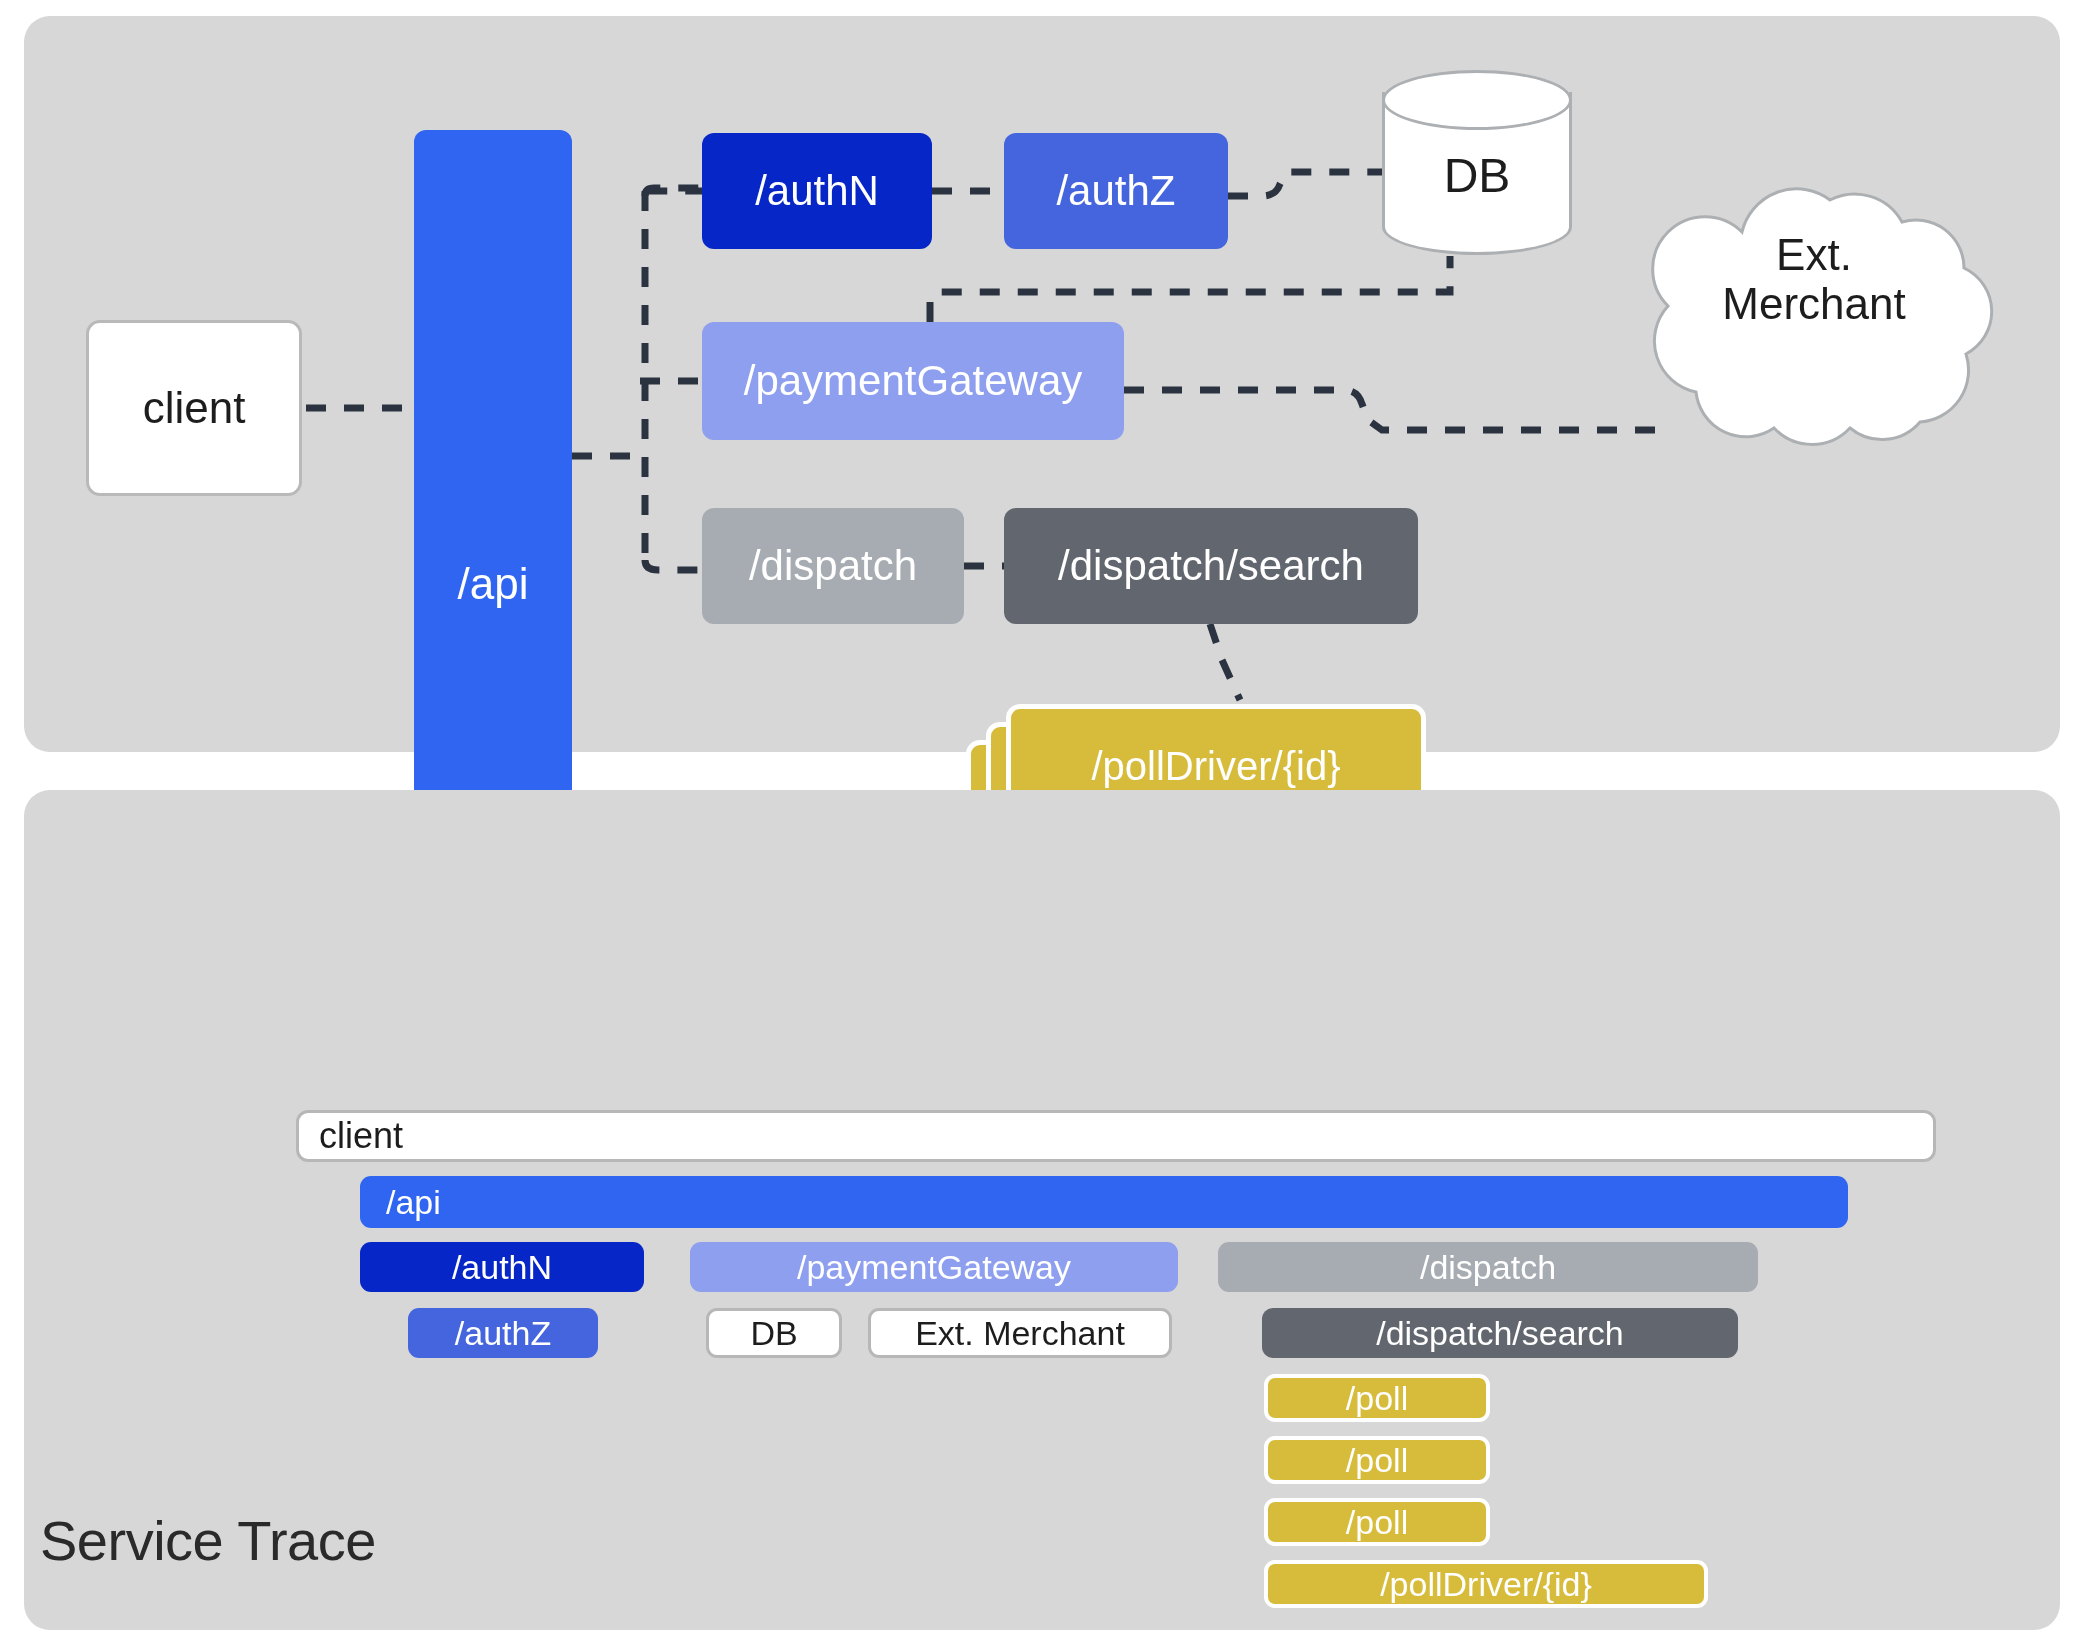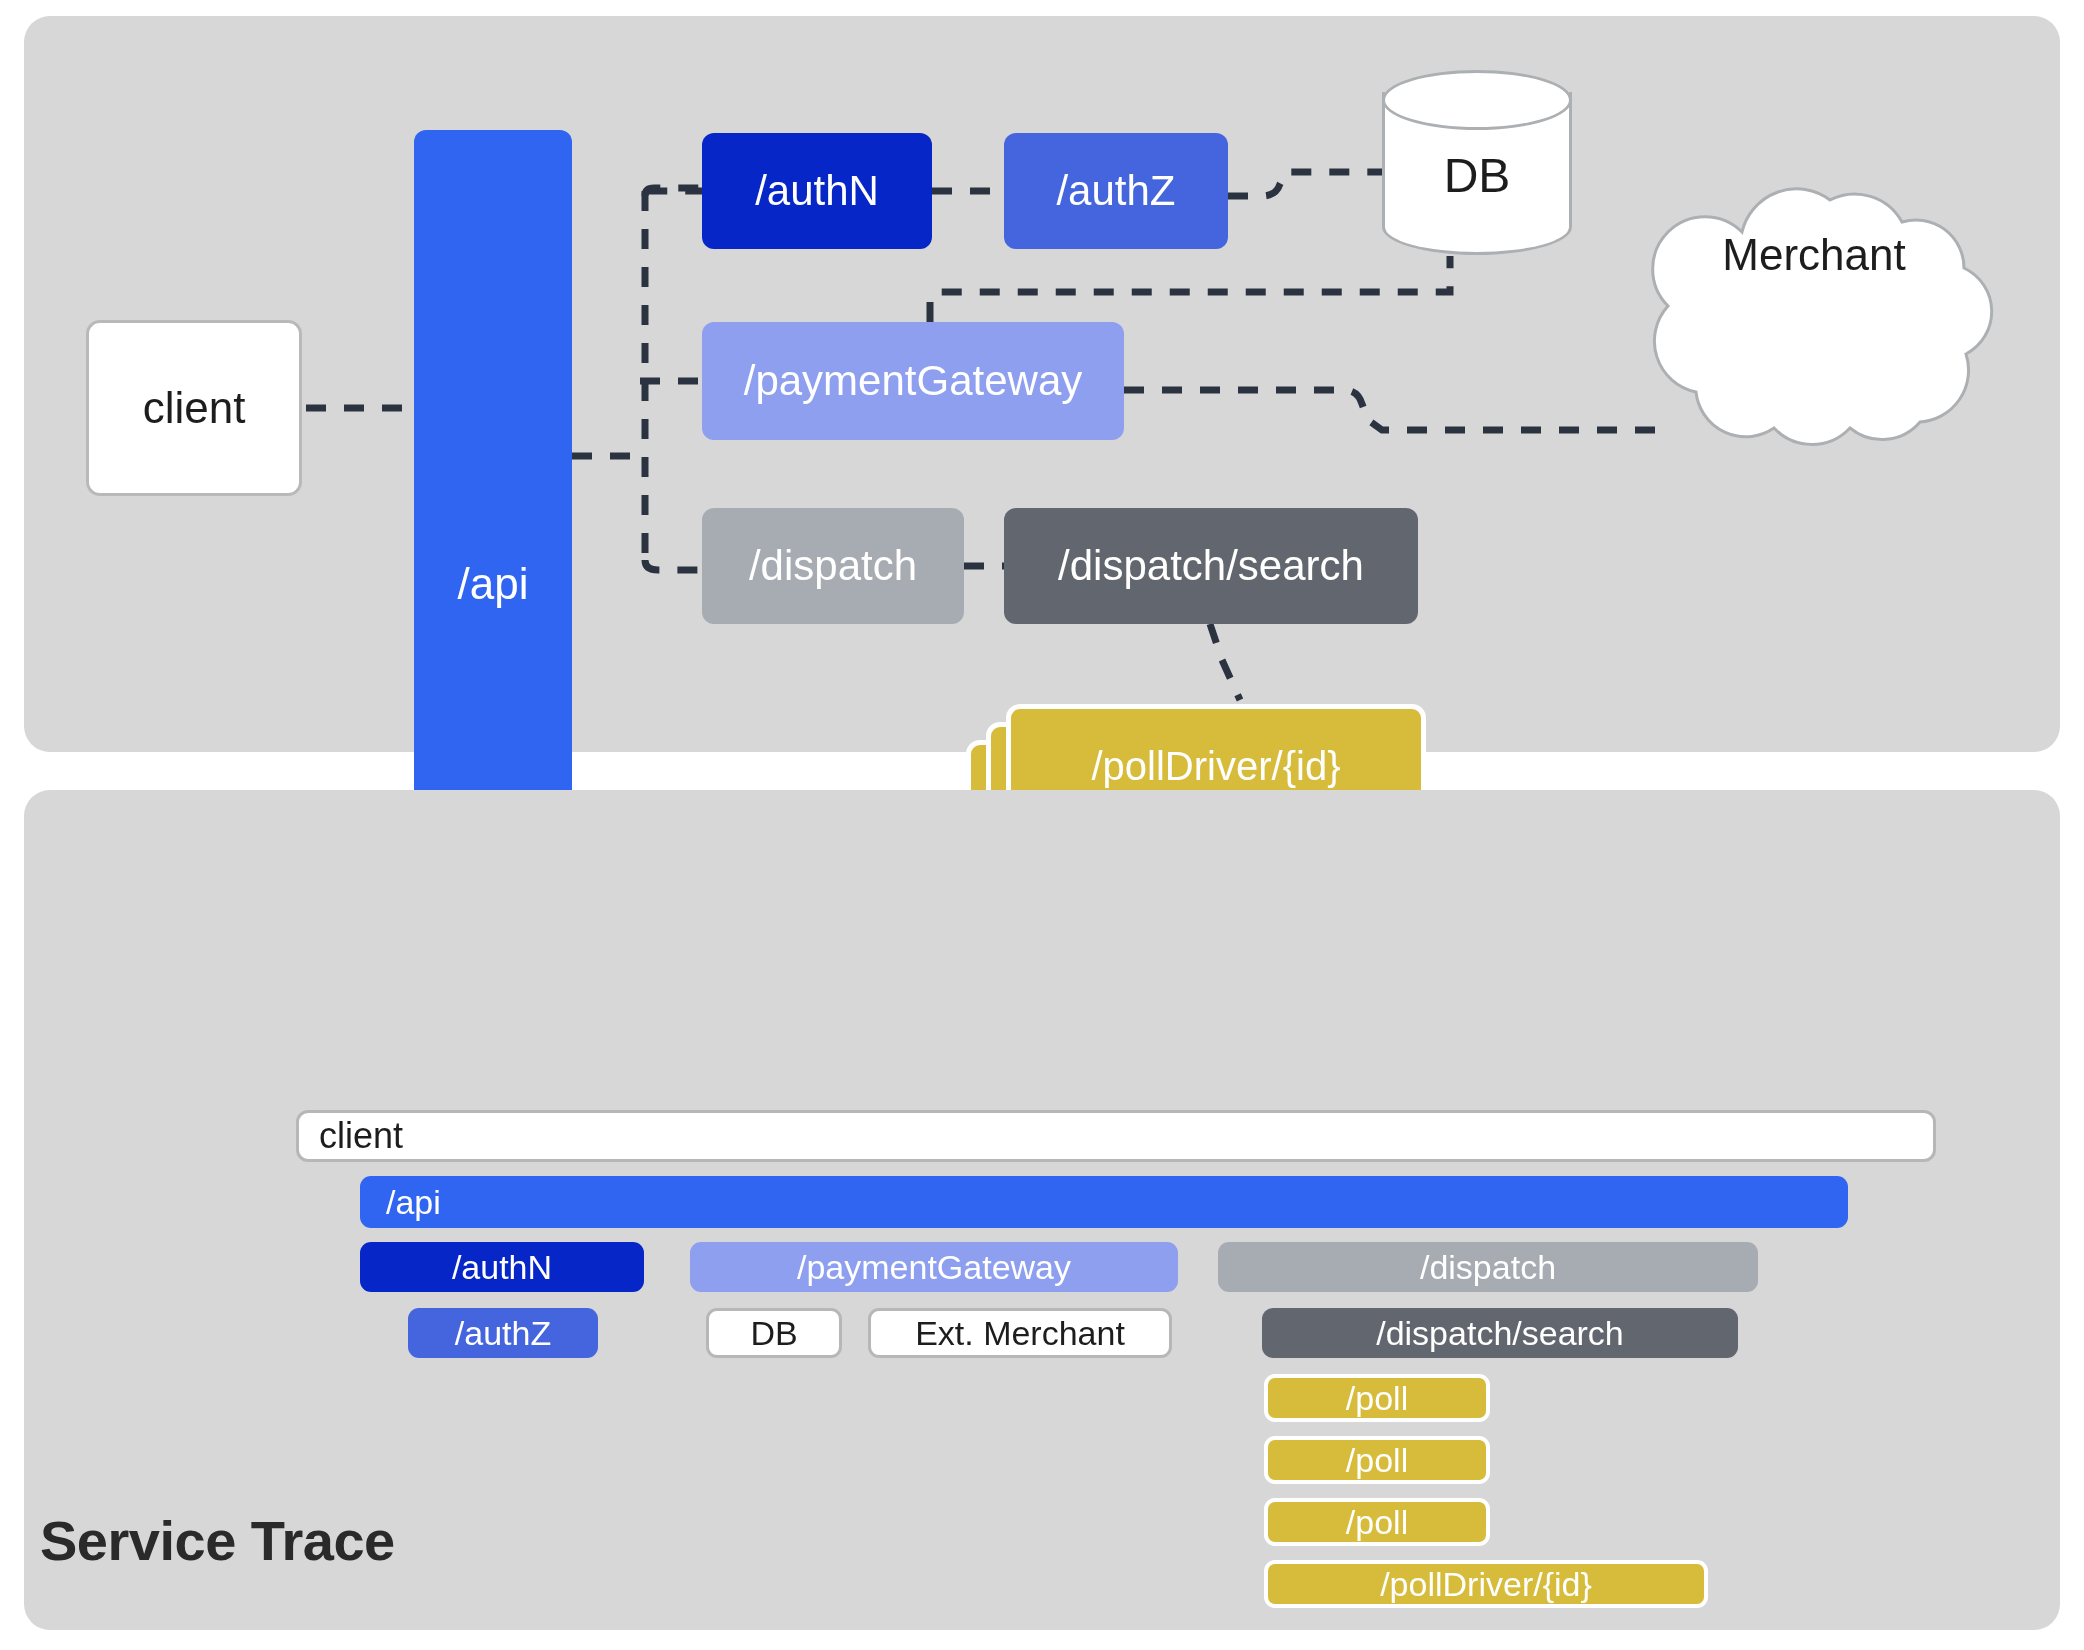--- a/index.html
+++ b/index.html
@@ -20,21 +20,21 @@
     position: absolute;
     background: #d7d7d7;
     border-radius: 26px;
   }
   #panel-logical { left: 24px;  top: 16px;   width: 2036px; height: 736px; }
   #panel-trace   { left: 24px;  top: 790px;  width: 2036px; height: 840px; }
 
   .panel-title {
     position: absolute;
     color: #2a2a2a;
-    font-weight: bold;
+    font-weight: normal;
     font-size: 56px;
     letter-spacing: -0.5px;
     white-space: nowrap;
   }
   #title-logical { left: 40px; top: 876px; }
   #title-trace   { left: 40px; top: 1508px; }
 
   
   .node {
     position: absolute;
@@ -245,20 +245,21 @@
              A 48 48 0 0 1 330 108
              A 48 48 0 0 1 332 194
              A 52 52 0 0 1 286 262
              A 50 50 0 0 1 216 268
              A 52 52 0 0 1 140 268
              A 50 50 0 0 1 62 232
              A 52 52 0 0 1 34 146
              A 50 50 0 0 1 108 72 Z" fill="#ffffff" stroke="#adb0b3" stroke-width="3"></path>
   </svg>
   <div class="cloud-label">
+    <div>Ext.</div>
     <div>Merchant</div>
   </div>
 </div>
 
 <div id="n-polldriver">
   <div class="card c3"></div>
   <div class="card c2"></div>
   <div class="card c1">
     <span>/pollDriver/{id}</span>
   </div>

